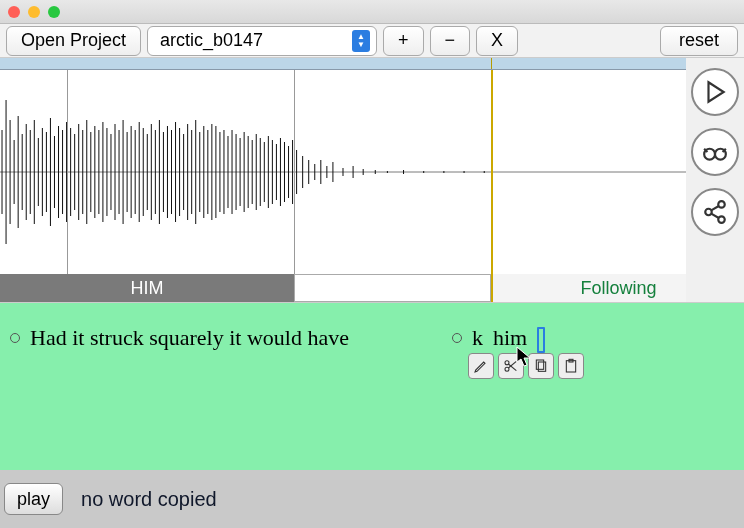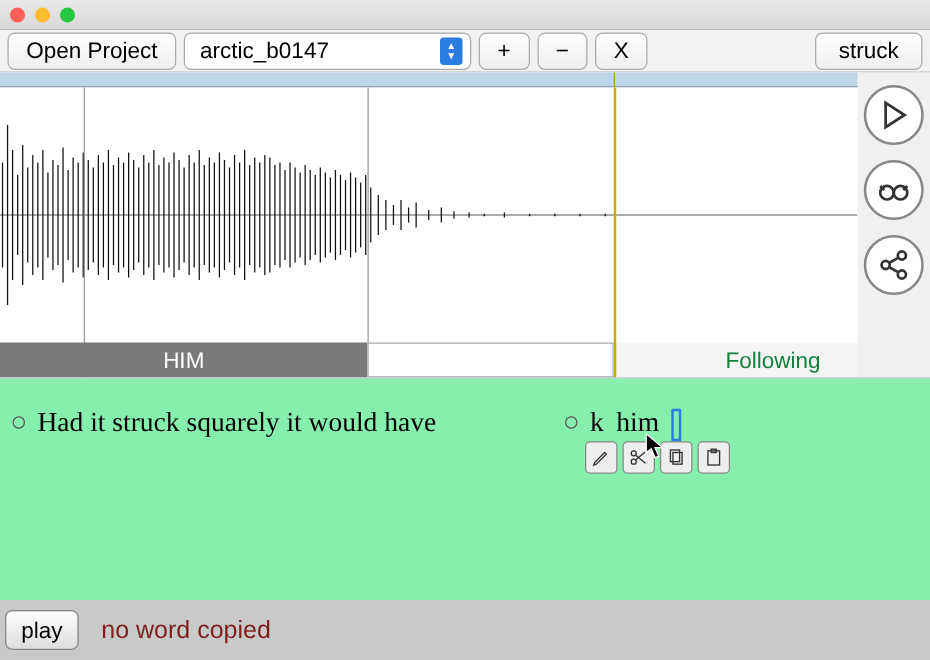--- a/index.html
+++ b/index.html
@@ -100,29 +100,29 @@
     position:absolute; left:468px; top:50px;
     display:flex; gap:4px;
   }
   .toolbtn{
     width:26px; height:26px; border:1px solid #888; border-radius:4px; background:#eee;
     display:flex; align-items:center; justify-content:center; cursor:pointer;
   }
   .toolbtn svg{width:16px; height:16px;}
 
   .status{
-    position:absolute; bottom:0; left:0; right:0; height:48px;
+    position:absolute; bottom:0; left:0; right:0; height:58px;
     background:#c9c9c9;
     display:flex; align-items:center; gap:18px; padding:0 4px;
   }
   .playbtn{
     height:32px; padding:0 12px; background:linear-gradient(#fff,#ddd);
     border:1px solid #888; border-radius:6px; cursor:pointer; font-size:18px;
   }
-  .status-text{font-size:20px; color:#7f1d1d;}
+  .status-text{font-size:20px; color:#0f172a;}
   .cursor-img{
     position:absolute; left:516px; top:346px; width:16px; height:22px;
     pointer-events:none; z-index:50;
   }
   .cursor-img svg{width:16px;height:22px;}
 </style>
 </head>
 <body>
 
 <div class="titlebar">
@@ -134,21 +134,21 @@
 <div class="toolbar">
   <div class="btn">Open Project</div>
   <div class="proj-select">
     <span>arctic_b0147</span>
     <span class="arrows">▲<br>▼</span>
   </div>
   <div class="btn">+</div>
   <div class="btn">−</div>
   <div class="btn">X</div>
   <div class="tb-spacer"></div>
-  <div class="btn reset-btn">struck</div>
+  <div class="btn reset-btn">reset</div>
 </div>
 
 <div class="main">
   <div class="wavearea">
     <div class="overview">
       <div class="cursor"></div>
     </div>
     <div class="waveform">
       <svg viewBox="0 0 680 204" preserveAspectRatio="none">
         <line x1="0" y1="102" x2="680" y2="102" stroke="#222" stroke-width="0.6"></line>

